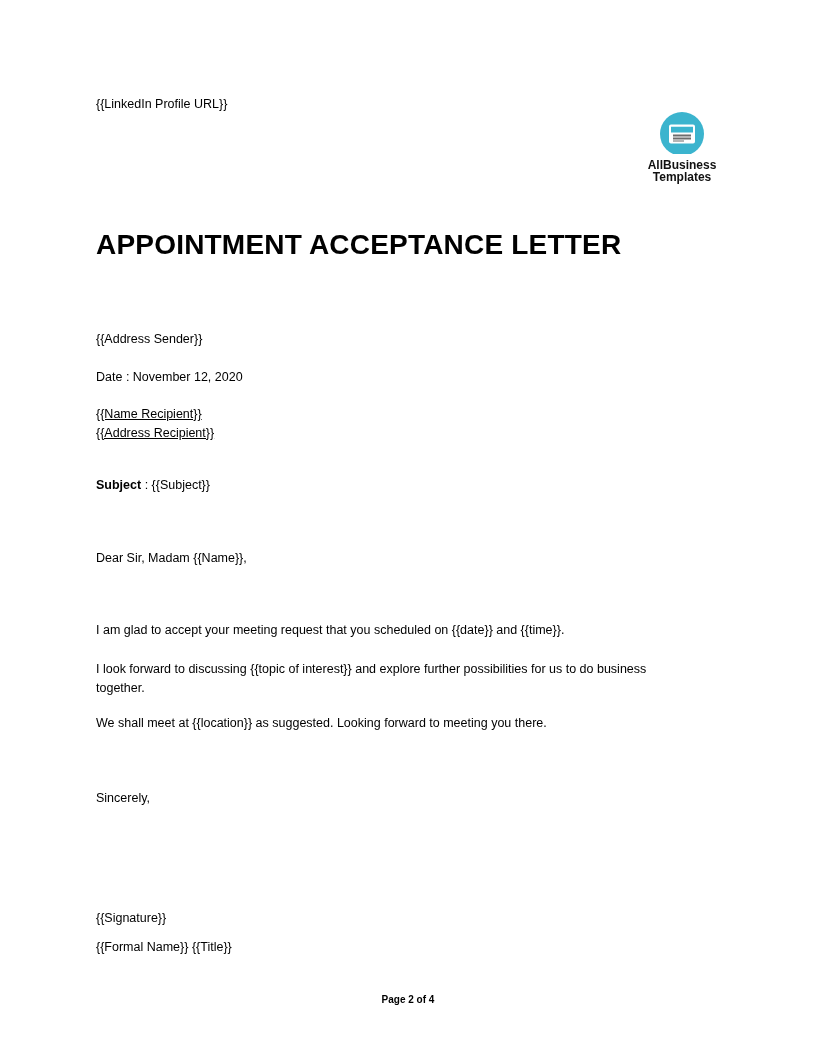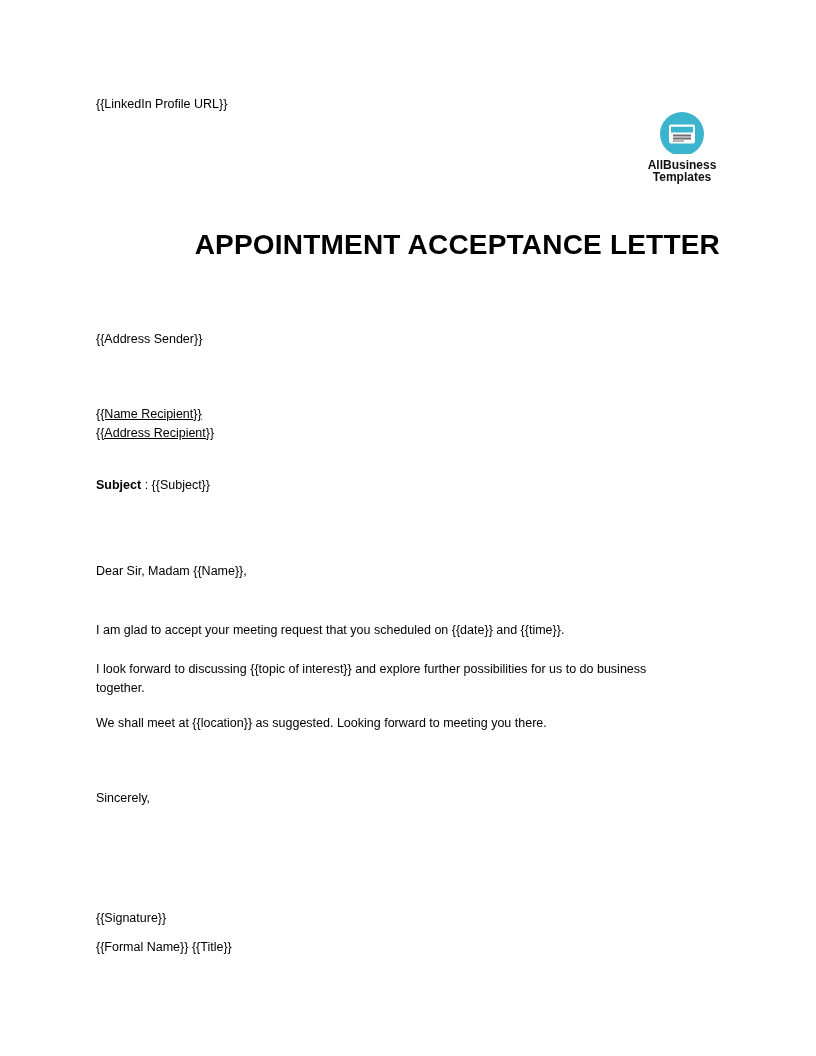--- a/index.html
+++ b/index.html
@@ -94,41 +94,41 @@
     line-height: 12px;
     font-weight: 700;
     color: #111;
   }
   h1.doc-title {
     position: absolute;
     left: 0;
     top: 228px;
     width: 624px;
     margin: 0;
-    text-align: right;
+    text-align: left;
     font-size: 28px;
     line-height: 34px;
     font-weight: 700;
     letter-spacing: 0.2px;
     color: #000;
   }
   .body-text {
     position: absolute;
     left: 0;
     font-size: 12.5px;
     line-height: 18.5px;
     color: #000;
     width: 600px;
   }
   .p-address-sender { top: 330px; }
   .p-date { top: 368px; }
   .p-recipient { top: 405px; text-decoration: underline; }
   .p-subject { top: 476px; }
   .p-subject b { font-weight: 700; }
-  .p-salutation { top: 562px; }
+  .p-salutation { top: 549px; }
   .p-para1 { top: 621px; }
   .p-para2 { top: 660px; }
   .p-para3 { top: 714px; }
   .p-sincerely { top: 789px; }
   .p-yours { top: 864px; }
   .p-signature { top: 909px; }
   .p-formal { top: 938px; }
   .footer {
     position: absolute;
     left: 0;
@@ -164,20 +164,21 @@
       <div class="logo-text">
         <span>AllBusiness</span><br>
         <span>Templates</span>
       </div>
     </div>
 
     <h1 class="doc-title">APPOINTMENT ACCEPTANCE LETTER</h1>
 
     <div class="body-text p-address-sender">{{Address Sender}}</div>
 
+    <div class="body-text p-date">Date : November 12, 2020</div>
 
     <div class="body-text p-recipient">
       <span>{{Name Recipient}}</span><br>
       <span>{{Address Recipient}}</span>
     </div>
 
     <div class="body-text p-subject">
       <b>Subject</b><span> : {{Subject}}</span>
     </div>
 
@@ -189,15 +190,16 @@
 
     <div class="body-text p-para3">We shall meet at {{location}} as suggested. Looking forward to meeting you there.</div>
 
     <div class="body-text p-sincerely">Sincerely,</div>
 
 
     <div class="body-text p-signature">{{Signature}}</div>
 
     <div class="body-text p-formal">{{Formal Name}} {{Title}}</div>
 
+    <div class="footer">Page 2 of 4</div>
 
   </div>
 </div>
 
 </body></html>

